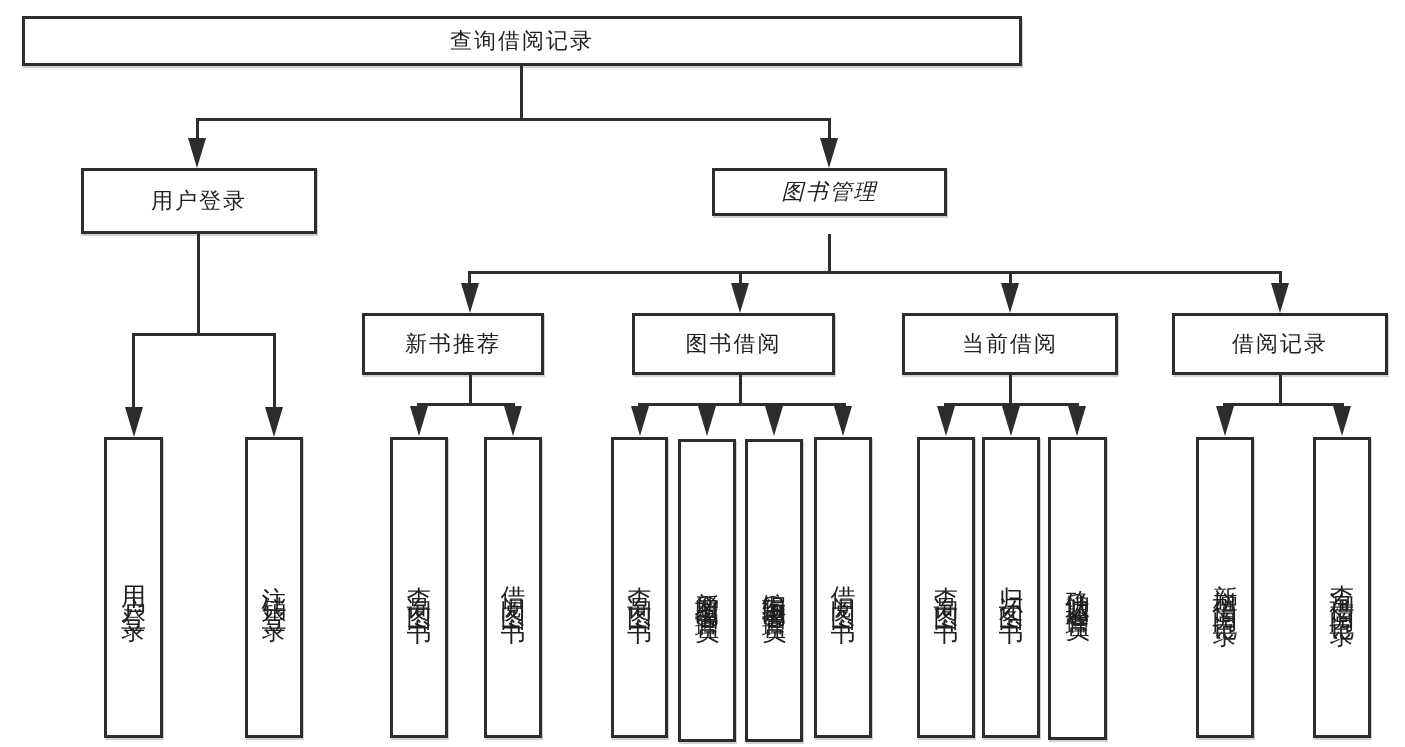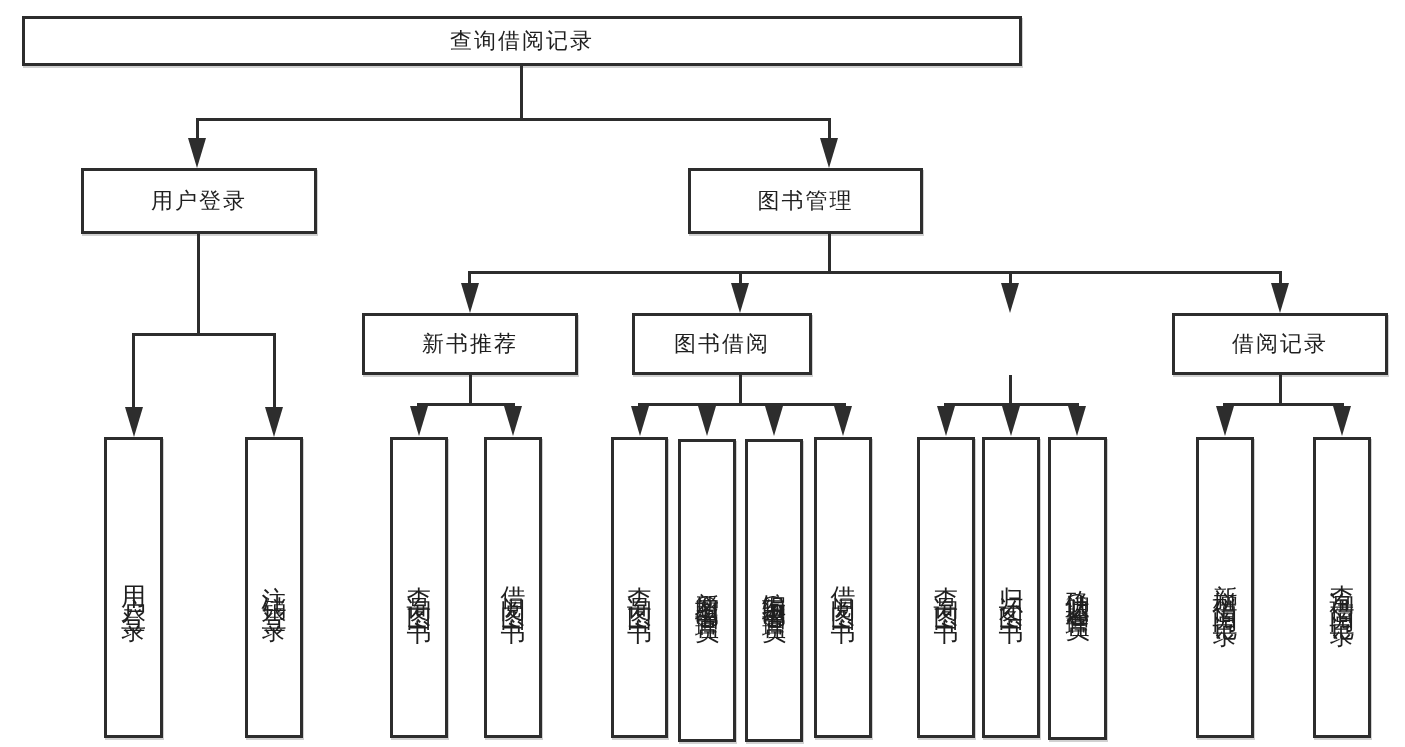--- a/index.html
+++ b/index.html
@@ -41,32 +41,35 @@
 <div class="canvas">
 
   <div class="box" style="left:22px; top:16px; width:1000px; height:50px;">
     <span class="h-label">查询借阅记录</span>
   </div>
 
   <div class="box" style="left:81px; top:168px; width:236px; height:66px;">
     <span class="h-label">用户登录</span>
   </div>
 
-  <div class="box" style="left:688px; top:168px; width:235px; height:66px;">
+  <div class="box" style="left:712px; top:168px; width:235px; height:48px;font-style:italic;">
     <span class="h-label">图书管理</span>
   </div>
 
-  <div class="box" style="left:362px; top:313px; width:216px; height:62px;">
+  <div class="box" style="left:362px; top:313px; width:182px; height:62px;">
     <span class="h-label">新书推荐</span>
   </div>
 
-  <div class="box" style="left:632px; top:313px; width:180px; height:62px;">
+  <div class="box" style="left:632px; top:313px; width:203px; height:62px;">
     <span class="h-label">图书借阅</span>
   </div>
 
+  <div class="box" style="left:902px; top:313px; width:216px; height:62px;">
+    <span class="h-label">当前借阅</span>
+  </div>
 
   <div class="box" style="left:1172px; top:313px; width:216px; height:62px;">
     <span class="h-label">借阅记录</span>
   </div>
 
   <div class="box leaf" style="left:104px; top:437px; width:59px; height:301px;">
     <span class="leaf-label">用户登录</span>
   </div>
 
   <div class="box leaf" style="left:245px; top:437px; width:58px; height:301px;">

